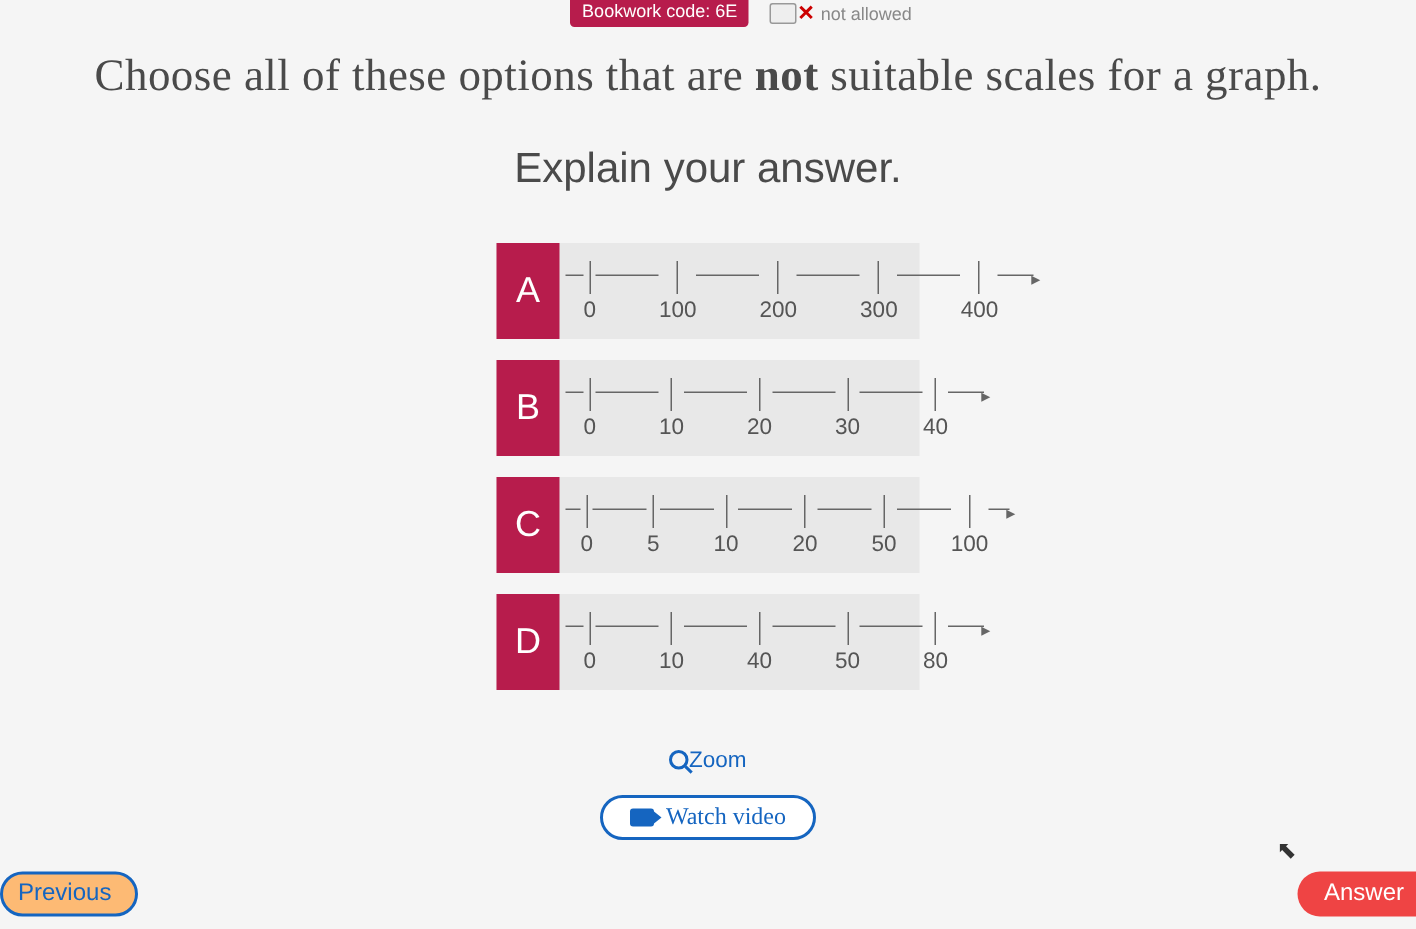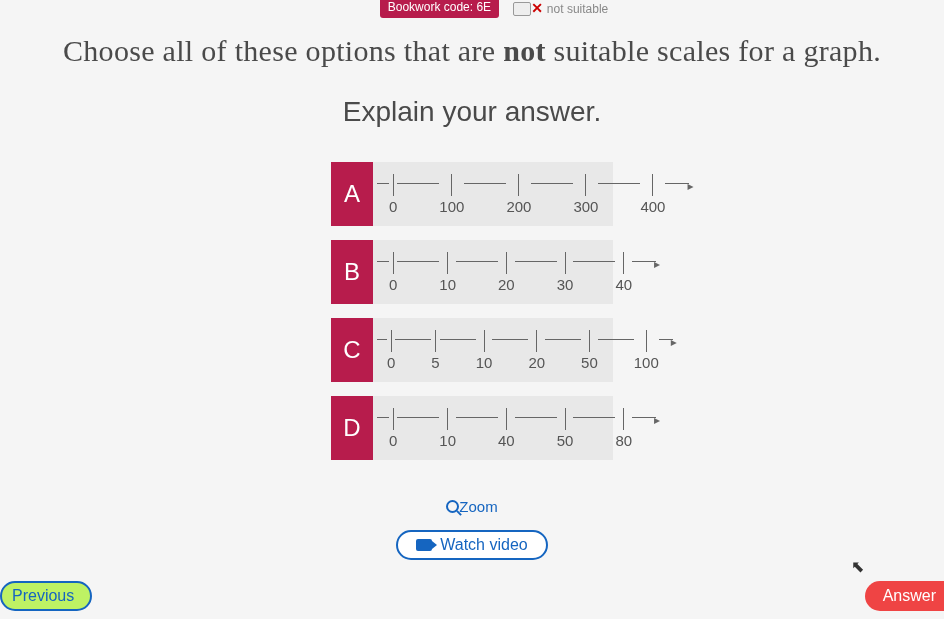--- a/index.html
+++ b/index.html
@@ -36,45 +36,45 @@
       height: 1px; background: #666; align-self: flex-start; margin-top: 21px;
     }
     .arrow { align-self: flex-start; margin-top: 17px; margin-left: -2px; color: #666; font-size: 12px; }
     .controls { text-align: center; margin-top: 28px; }
     .zoom-link { color: #1565c0; font-size: 15px; display: inline-flex; align-items: center; gap: 0; }
     .mag-icon { width: 13px; height: 13px; border: 2px solid #1565c0; border-radius: 50%; position: relative; display: inline-block; }
     .mag-icon::after { content: ''; position: absolute; width: 6px; height: 2px; background: #1565c0; bottom: -3px; right: -5px; transform: rotate(45deg); }
     .watch-btn {
       margin-top: 10px; display: inline-flex; align-items: center; gap: 8px;
       border: 2px solid #1565c0; color: #1565c0; background: #fff;
-      border-radius: 18px; padding: 4px 18px; font-size: 16px;
+      border-radius: 18px; padding: 4px 18px; font-size: 16px; font-family: Liberation Serif, serif;
     }
     .cam-icon { width: 16px; height: 12px; background: #1565c0; border-radius: 2px; position: relative; }
     .cam-icon::after { content: ''; position: absolute; right: -5px; top: 2px; border-left: 5px solid #1565c0; border-top: 4px solid transparent; border-bottom: 4px solid transparent; }
     .prev-btn {
       position: absolute; left: 0; bottom: 8px;
-      border: 2px solid #1565c0; color: #1565c0; background: #bef264;
+      border: 2px solid #1565c0; color: #1565c0; background: #fdba74;
       border-radius: 16px; padding: 4px 16px 4px 10px; font-size: 16px;
     }
     .answer-btn {
       position: absolute; right: 0; bottom: 8px;
       background: #ef4444; color: #fff; border: none;
       border-radius: 16px 0 0 16px; padding: 6px 8px 6px 18px; font-size: 16px;
     }
     .cursor { position: absolute; left: 851px; top: 557px; font-size: 16px; color: #333; }
   </style>
 </head>
 <body>
 
 <div class="topbar">
   <div class="badge-red">Bookwork code: 6E</div>
   <div class="badge-grey">
     <span class="calc-icon"></span>
     <span class="nope">✕</span>
-    <span>not suitable</span>
+    <span>not allowed</span>
   </div>
 </div>
 
 <div class="q1">
   <span>Choose all of these options that are </span><b>not</b><span> suitable scales for a graph.</span>
 </div>
 
 <div class="q2">Explain your answer.</div>
 
 <div class="options" id="options">

